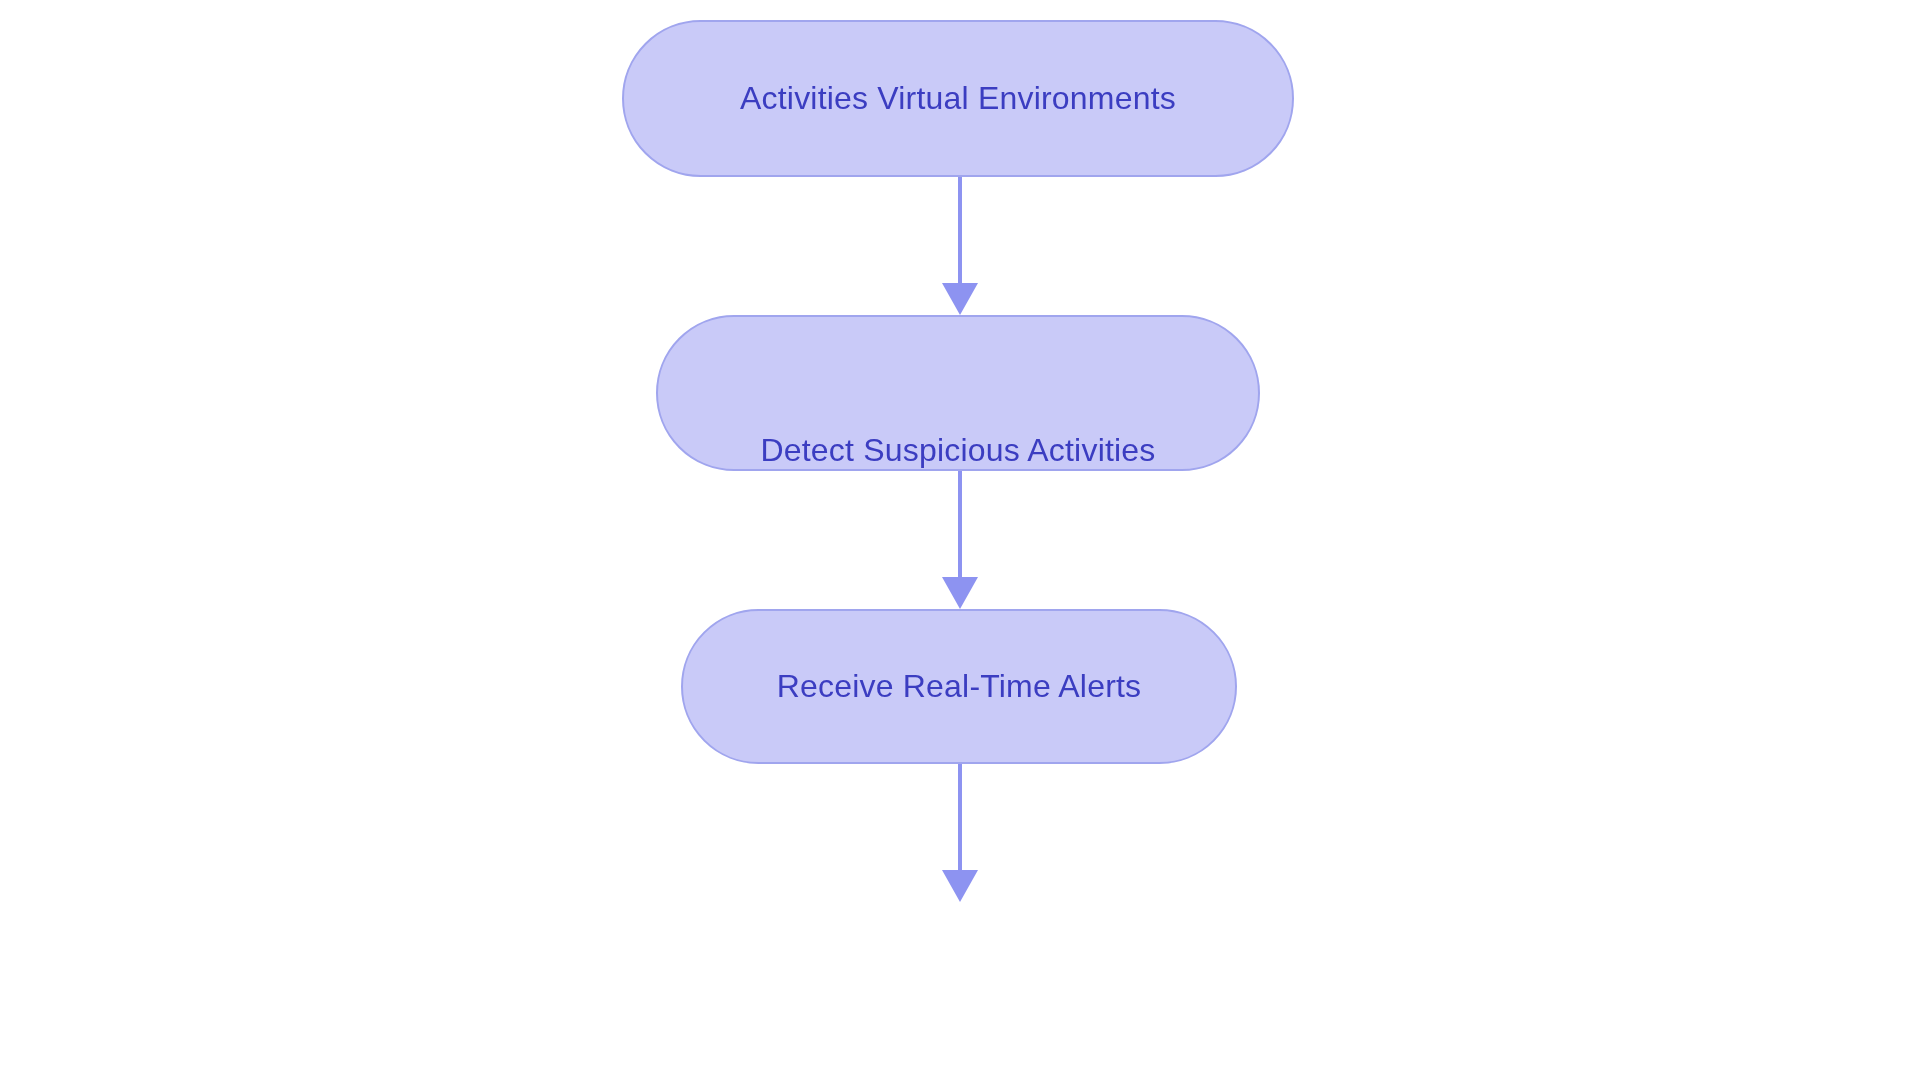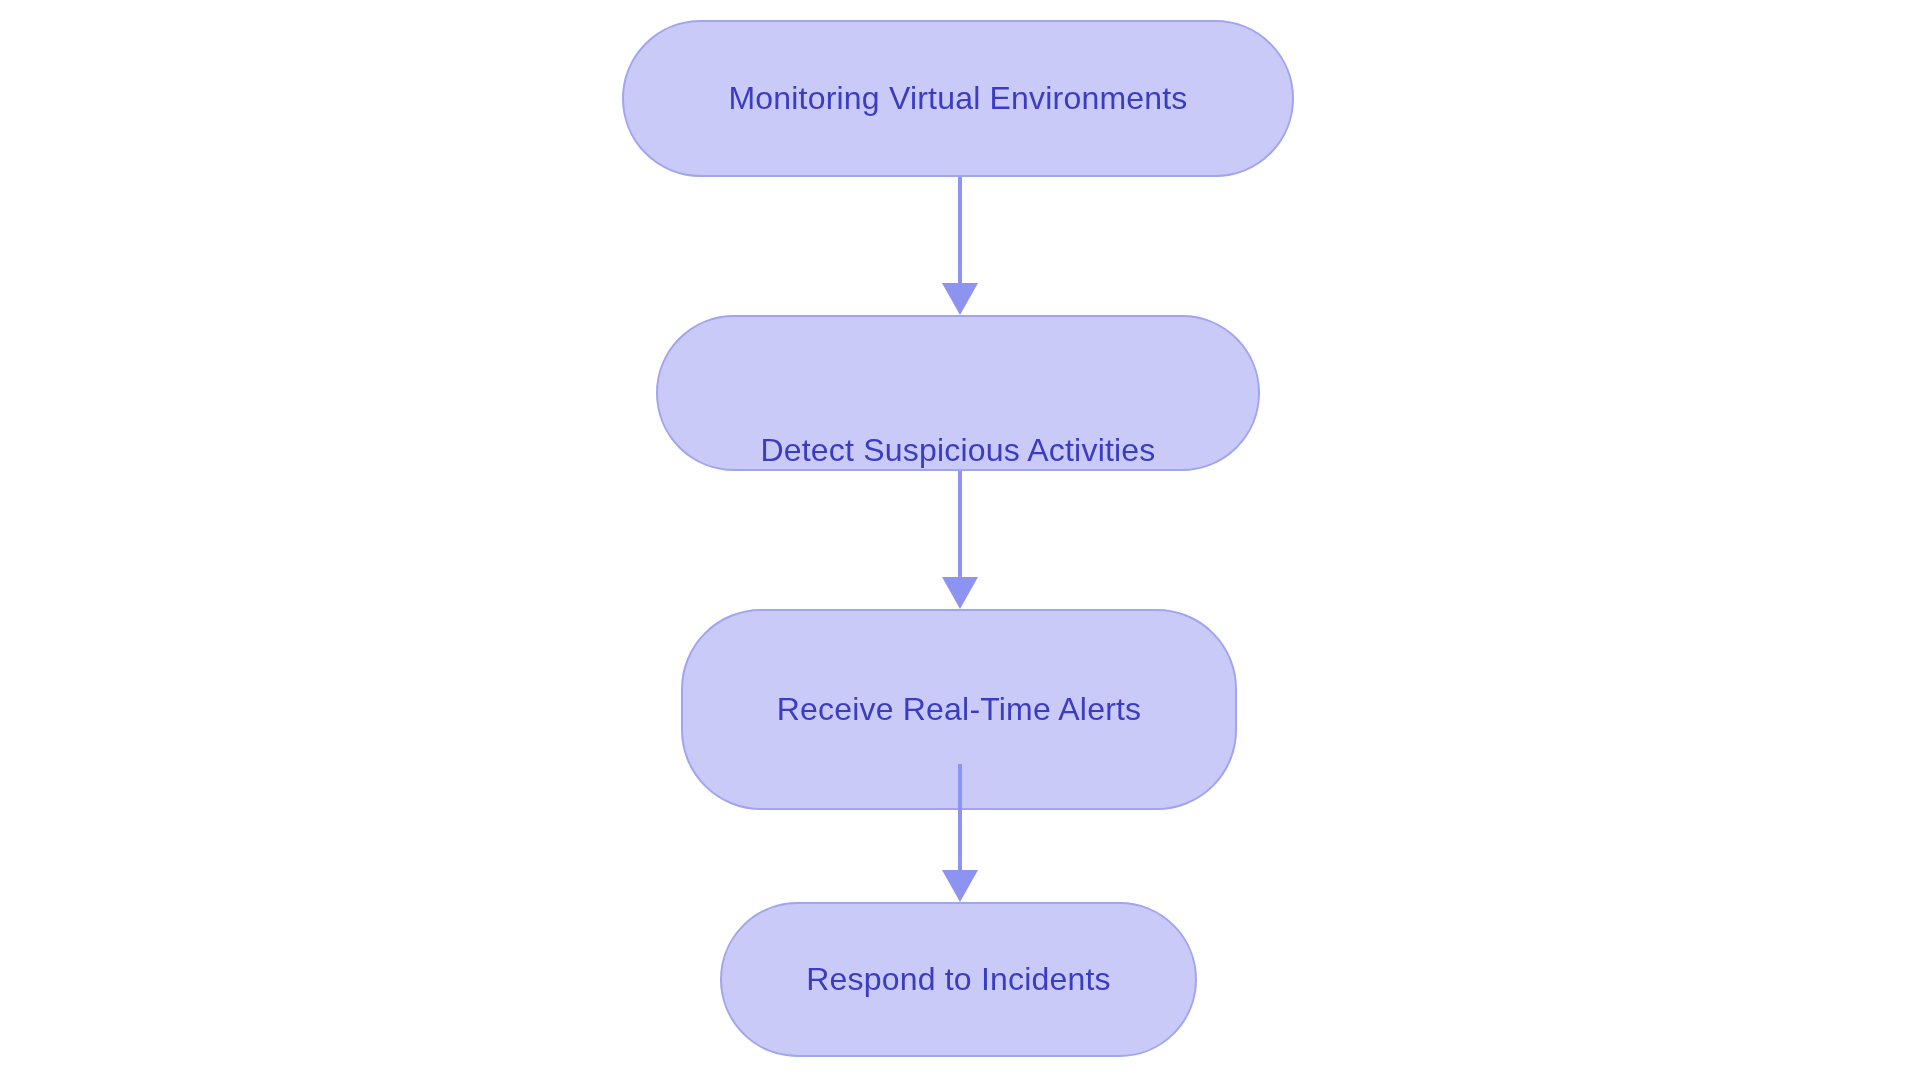--- a/index.html
+++ b/index.html
@@ -32,40 +32,40 @@
     justify-content: center;
   }
   .node-label {
     color: var(--node-text);
     font-size: 32px;
     letter-spacing: 0.2px;
     white-space: nowrap;
   }
   .n1 { left: 622px; top: 20px;  width: 672px; }
   .n2 { left: 656px; top: 315px; width: 604px; height: 156px; align-items: flex-end; }
-  .n3 { left: 681px; top: 609px; width: 556px; height: 201px; }
+  .n3 { left: 681px; top: 609px; width: 556px; height: 155px; }
   .n4 { left: 720px; top: 902px; width: 477px; height: 155px; }
   .arrow {
     position: absolute;
     left: 940px;
     width: 40px;
     color: var(--arrow);
     display: block;
   }
   .a1 { top: 177px; height: 138px; }
   .a2 { top: 471px; height: 138px; }
   .a3 { top: 764px; height: 138px; }
 </style>
 </head>
 <body>
 
 <div class="canvas">
 
   <div class="node n1">
-    <span class="node-label">Monitoring Virtual Environments</span>
+    <span class="node-label">Activities Virtual Environments</span>
   </div>
 
   <svg class="arrow a1" viewBox="0 0 40 138" xmlns="http://www.w3.org/2000/svg" aria-hidden="true">
     <line x1="20" y1="0" x2="20" y2="108" stroke="currentColor" stroke-width="4"></line>
     <polygon points="2,106 38,106 20,138" fill="currentColor"></polygon>
   </svg>
 
   <div class="node n2">
     <span class="node-label">Detect Suspicious Activities</span>
   </div>
@@ -77,17 +77,14 @@
 
   <div class="node n3">
     <span class="node-label">Receive Real-Time Alerts</span>
   </div>
 
   <svg class="arrow a3" viewBox="0 0 40 138" xmlns="http://www.w3.org/2000/svg" aria-hidden="true">
     <line x1="20" y1="0" x2="20" y2="108" stroke="currentColor" stroke-width="4"></line>
     <polygon points="2,106 38,106 20,138" fill="currentColor"></polygon>
   </svg>
 
-  <div class="node n4">
-    <span class="node-label">Respond to Incidents</span>
-  </div>
 
 </div>
 
 </body></html>

